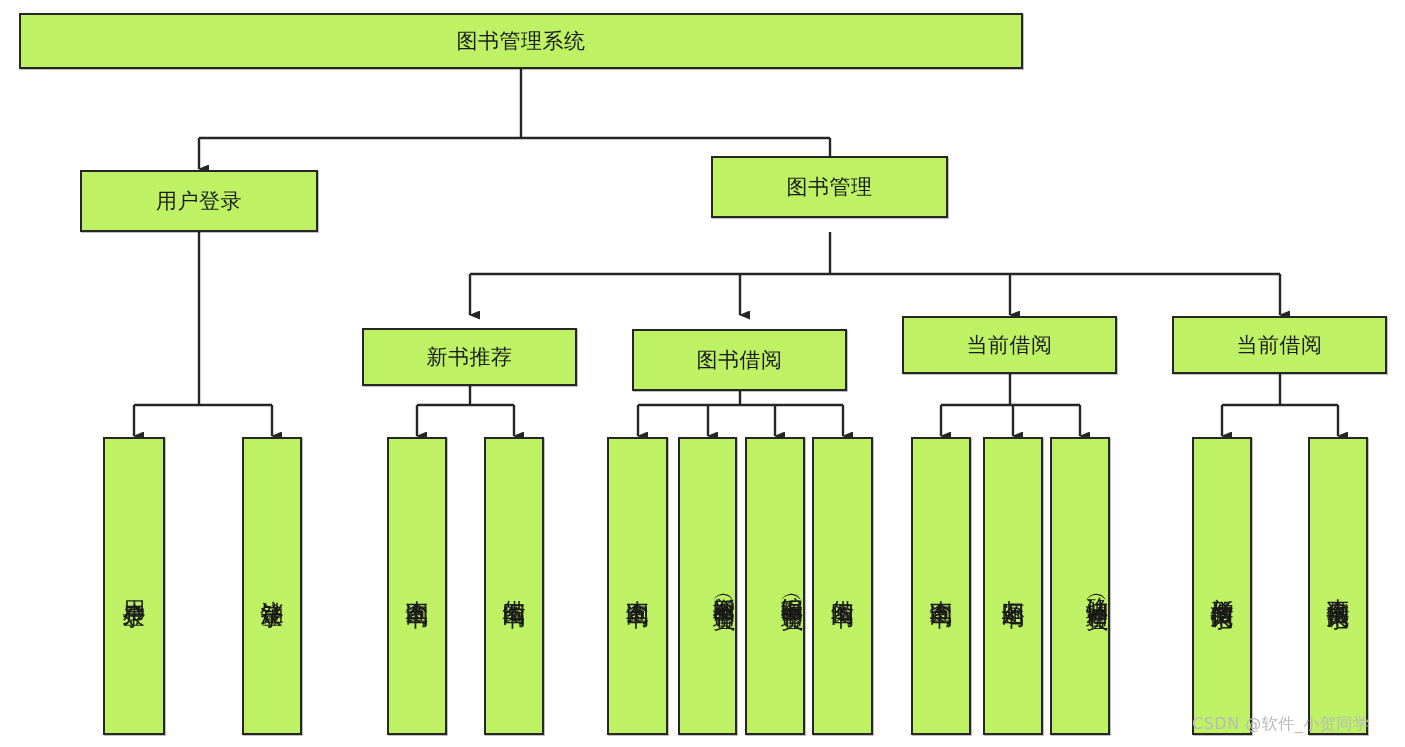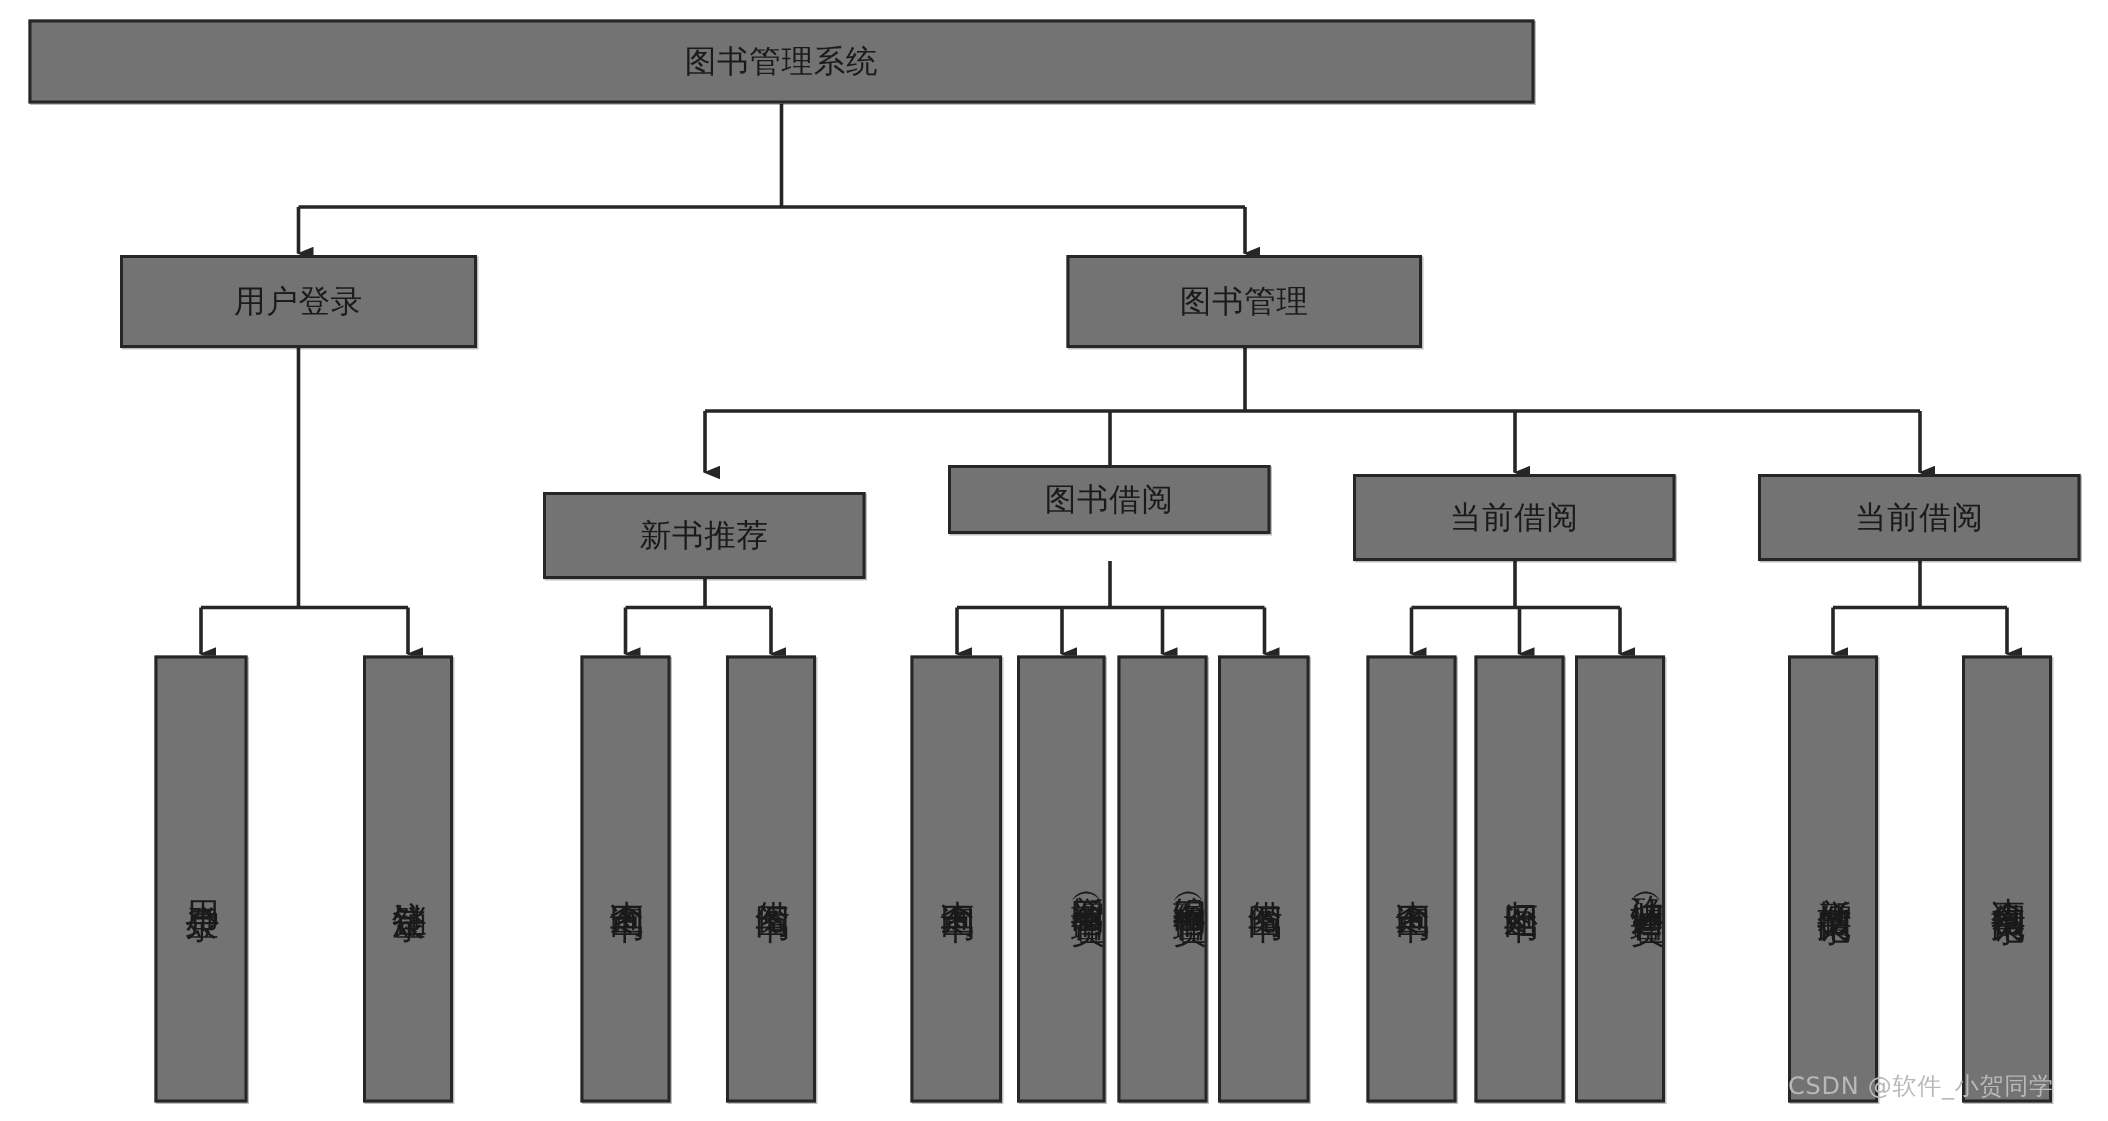--- a/index.html
+++ b/index.html
@@ -15,21 +15,21 @@
     position: relative;
     width: 1405px;
     height: 747px;
     background: #ffffff;
     overflow: hidden;
   }
   .node-box {
     position: absolute;
     box-sizing: border-box;
     border: 2px solid #262626;
-    background: #737373;
+    background: #bef264;
     box-shadow: 1px 1px 0 0 rgba(0,0,0,0.25);
   }
   .node-label {
     position: absolute;
     left: 0;
     top: 0;
     width: 100%;
     height: 100%;
     display: flex;
     align-items: center;
@@ -117,27 +117,27 @@
       </g>
   </svg>
 
   <div id="node-layer">
       <div class="node-box" style="left: 19px; top: 13px; width: 1004px; height: 56px;">
         <div class="node-label">图书管理系统</div>
       </div>
       <div class="node-box" style="left: 80px; top: 170px; width: 238px; height: 62px;">
         <div class="node-label">用户登录</div>
       </div>
-      <div class="node-box" style="left: 711px; top: 170px; width: 237px; height: 62px;">
+      <div class="node-box" style="left: 711px; top: 156px; width: 237px; height: 62px;">
         <div class="node-label">图书管理</div>
       </div>
       <div class="node-box" style="left: 362px; top: 328px; width: 215px; height: 58px;">
         <div class="node-label">新书推荐</div>
       </div>
-      <div class="node-box" style="left: 632px; top: 310px; width: 215px; height: 46px; padding-left: 24px;">
+      <div class="node-box" style="left: 632px; top: 329px; width: 215px; height: 62px; padding-left: 24px;">
         <div class="node-label">图书借阅</div>
       </div>
       <div class="node-box" style="left: 902px; top: 316px; width: 215px; height: 58px;">
         <div class="node-label">当前借阅</div>
       </div>
       <div class="node-box" style="left: 1172px; top: 316px; width: 215px; height: 58px;">
         <div class="node-label">当前借阅</div>
       </div>
       <div class="node-box" style="left: 103px; top: 437px; width: 62px; height: 298px;">
         <div class="node-label vertical" style="font-size: 23px;">用户登录</div>

